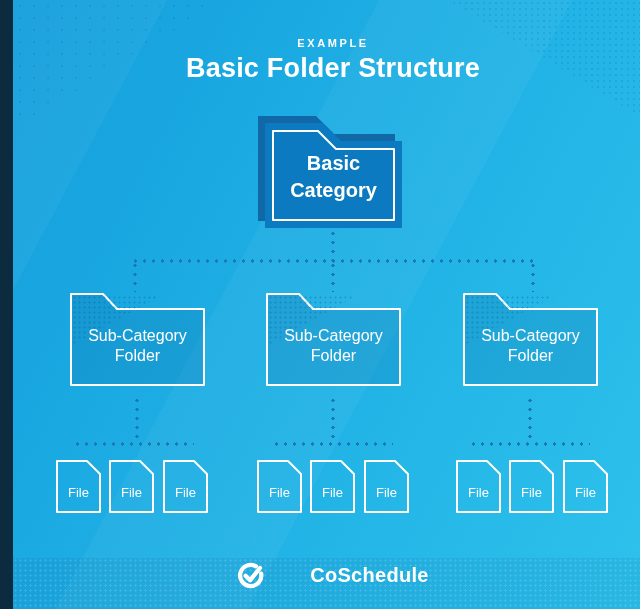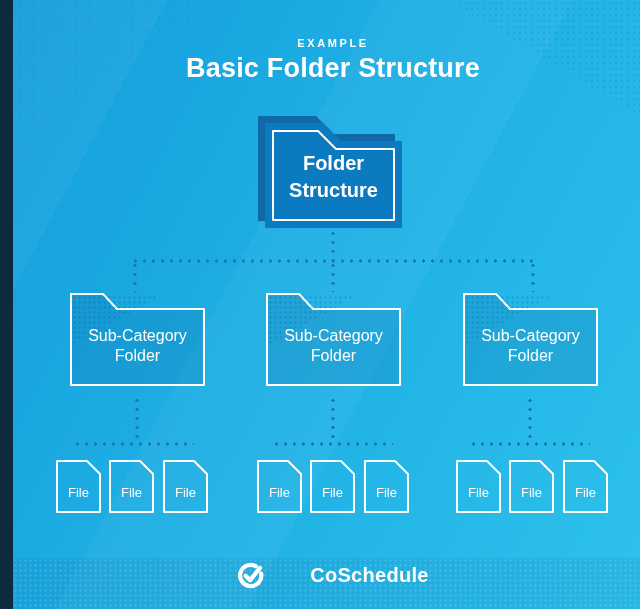--- a/index.html
+++ b/index.html
@@ -111,21 +111,21 @@
 
   <div class="eyebrow">EXAMPLE</div>
   <h1 class="title">Basic Folder Structure</h1>
 
   <div class="folder root-folder">
     <svg width="144" height="112" viewBox="0 0 144 112">
       <path d="M0 0 H58 L76 18 H137 V105 H0 Z" fill="#1168a6"></path>
       <path d="M0 0 H58 L76 18 H137 V105 H0 Z" transform="translate(7,7)" fill="#0b7ac1"></path>
       <path d="M15 15 H60 L78 33 H136 V104 H15 Z" fill="none" stroke="#ffffff" stroke-width="2" stroke-linejoin="round"></path>
     </svg>
-    <div class="label">Folder Structure</div>
+    <div class="label">Basic Category</div>
   </div>
 
   <div class="dots-v" style="left:318px;top:229px;height:32px;"></div>
   <div class="dots-h" style="left:118px;top:259px;width:404px;"></div>
   <div class="dots-v" style="left:120px;top:261px;height:31px;"></div>
   <div class="dots-v" style="left:318px;top:261px;height:31px;"></div>
   <div class="dots-v" style="left:518px;top:261px;height:31px;"></div>
 
   <div class="folder sub-folder" style="left:57px;">
     <svg width="135" height="93" viewBox="0 0 135 93">

